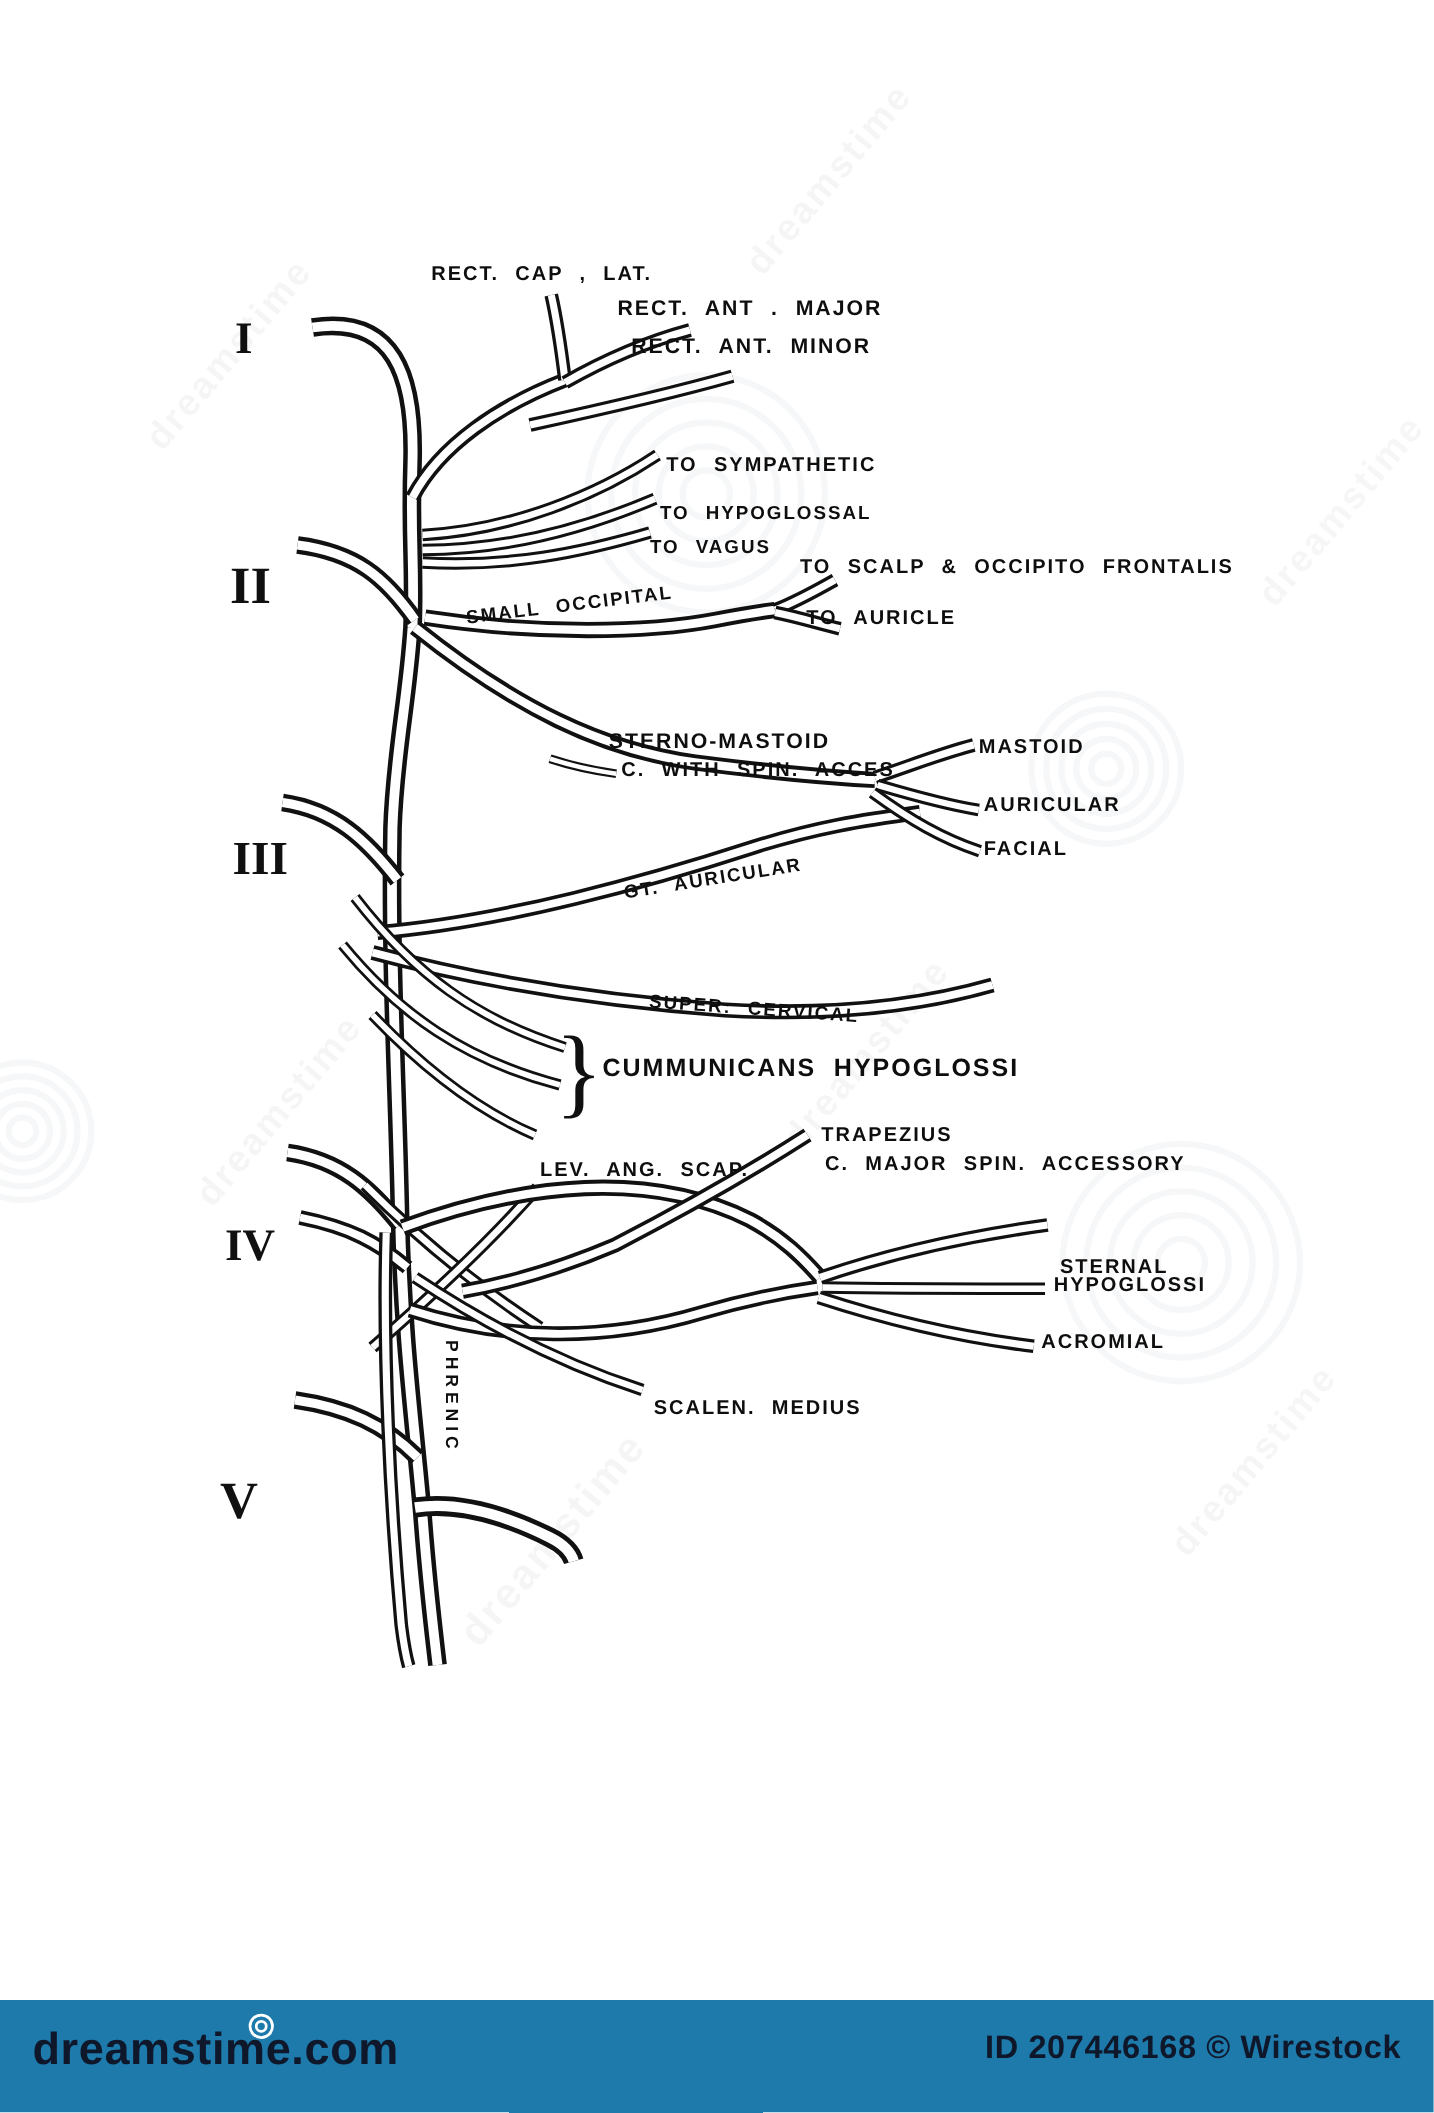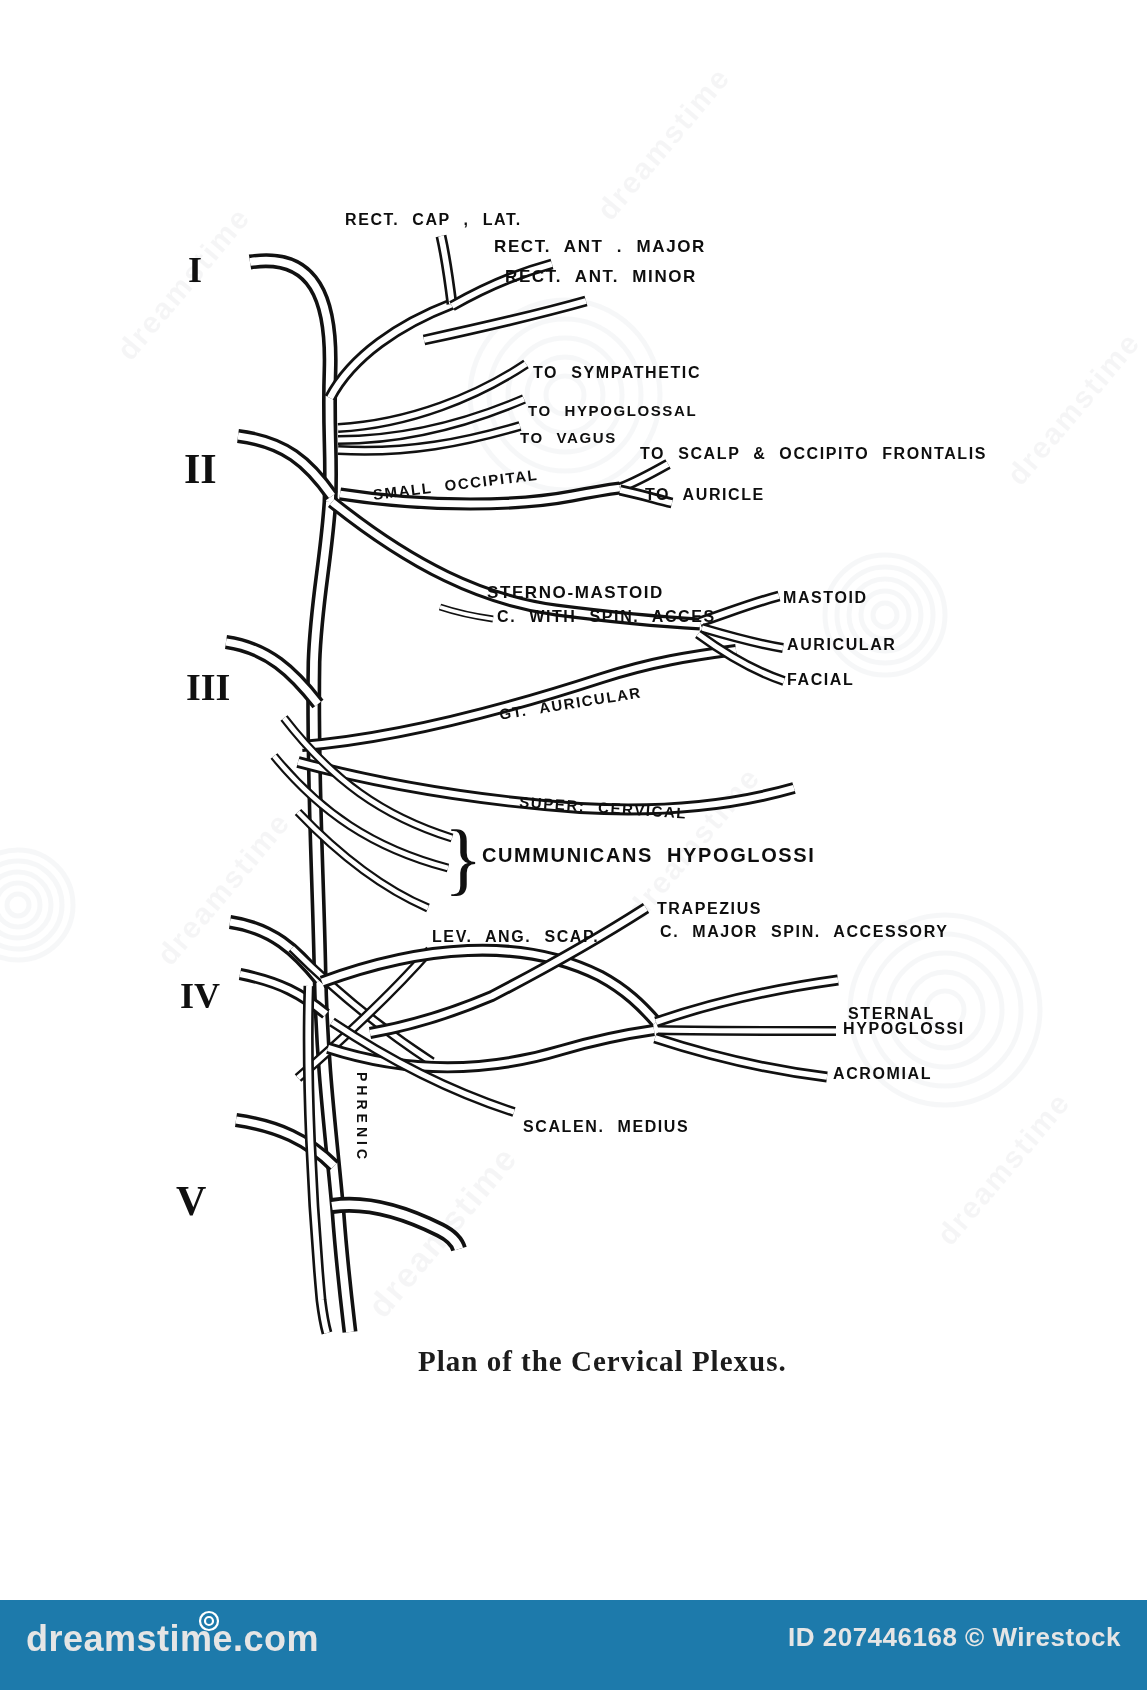--- a/index.html
+++ b/index.html
@@ -34,21 +34,21 @@
     color:#101010;line-height:1;
   }
   #caption{
     position:absolute;left:418px;top:1345px;
     font-family:"Liberation Serif",serif;font-weight:bold;font-size:29px;
     letter-spacing:1px;color:#1c1c1c;white-space:nowrap;
   }
   
   #footer{
     position:absolute;left:0;top:1600px;width:1147px;height:90px;
-    background:#1d7aab;color:#e5e5e5;
+    background:#1d7aab;color:#0f172a;
   }
   #footer .site{
     position:absolute;left:26px;top:18px;font-size:36px;font-weight:bold;
     letter-spacing:0.5px;font-family:"Liberation Sans",sans-serif;
   }
   #footer .credit{
     position:absolute;right:26px;top:22px;font-size:26px;font-weight:bold;
     letter-spacing:0.5px;font-family:"Liberation Sans",sans-serif;
   }
   #footer .logo-spiral{position:absolute;left:196px;top:8px;}
@@ -233,21 +233,20 @@
       <span class="nerve-label" style="left: 523px; top: 1118px; font-size: 16px;">SCALEN. MEDIUS</span>
       <span class="nerve-label" style="left: 370px; top: 1072px; font-size: 14px; transform: rotate(90deg); letter-spacing: 4px;">PHRENIC</span>
       <span class="numeral" style="left: 188px; top: 252px; font-size: 36px;">I</span>
       <span class="numeral" style="left: 184px; top: 448px; font-size: 42px;">II</span>
       <span class="numeral" style="left: 186px; top: 668px; font-size: 38px;">III</span>
       <span class="numeral" style="left: 180px; top: 978px; font-size: 36px;">IV</span>
       <span class="numeral" style="left: 176px; top: 1180px; font-size: 42px;">V</span>
       <span class="brace" style="left: 444px; top: 818px; font-size: 80px;">}</span>
     </div>
 
-  <div id="caption">Plan of the Cervical Plexus.</div>
 </div>
 
 <div id="footer" style="background: rgb(29, 122, 171);">
   <span class="site">dreamstime.com</span>
   <svg class="logo-spiral" width="26" height="26" viewBox="0 0 26 26">
     <circle cx="13" cy="13" r="9" fill="none" stroke="#ffffff" stroke-width="2.2"></circle>
     <circle cx="13" cy="13" r="4" fill="none" stroke="#ffffff" stroke-width="2.2"></circle>
   </svg>
   <span class="credit">ID 207446168 © Wirestock</span>
 </div>

